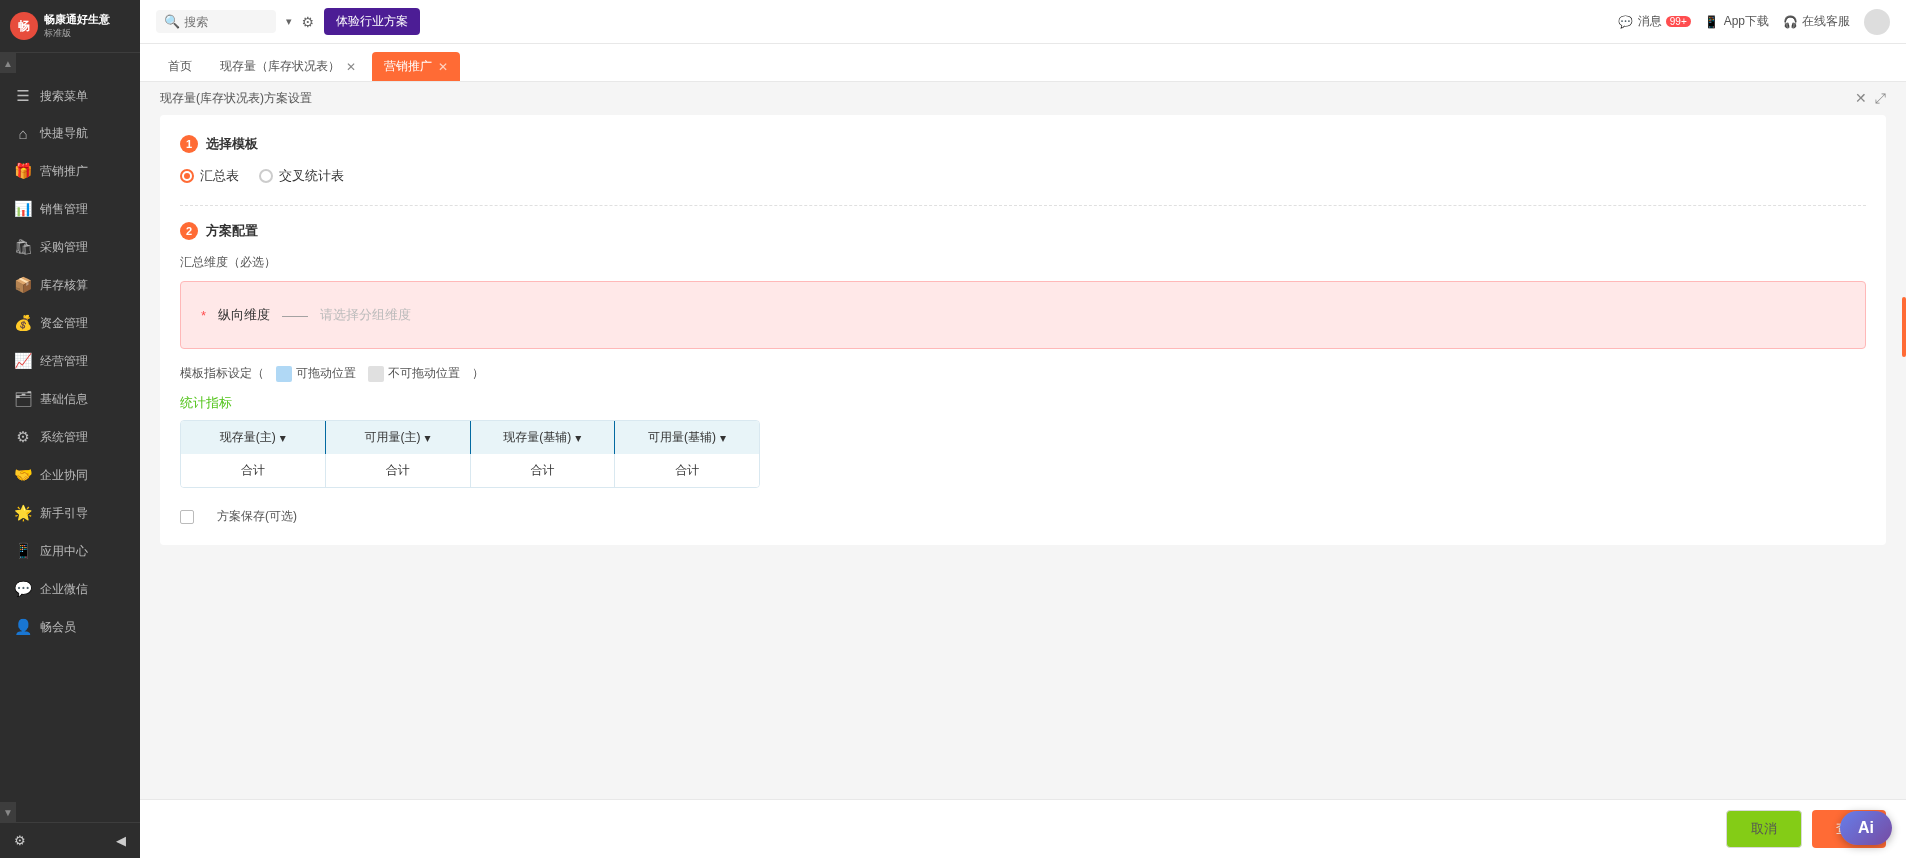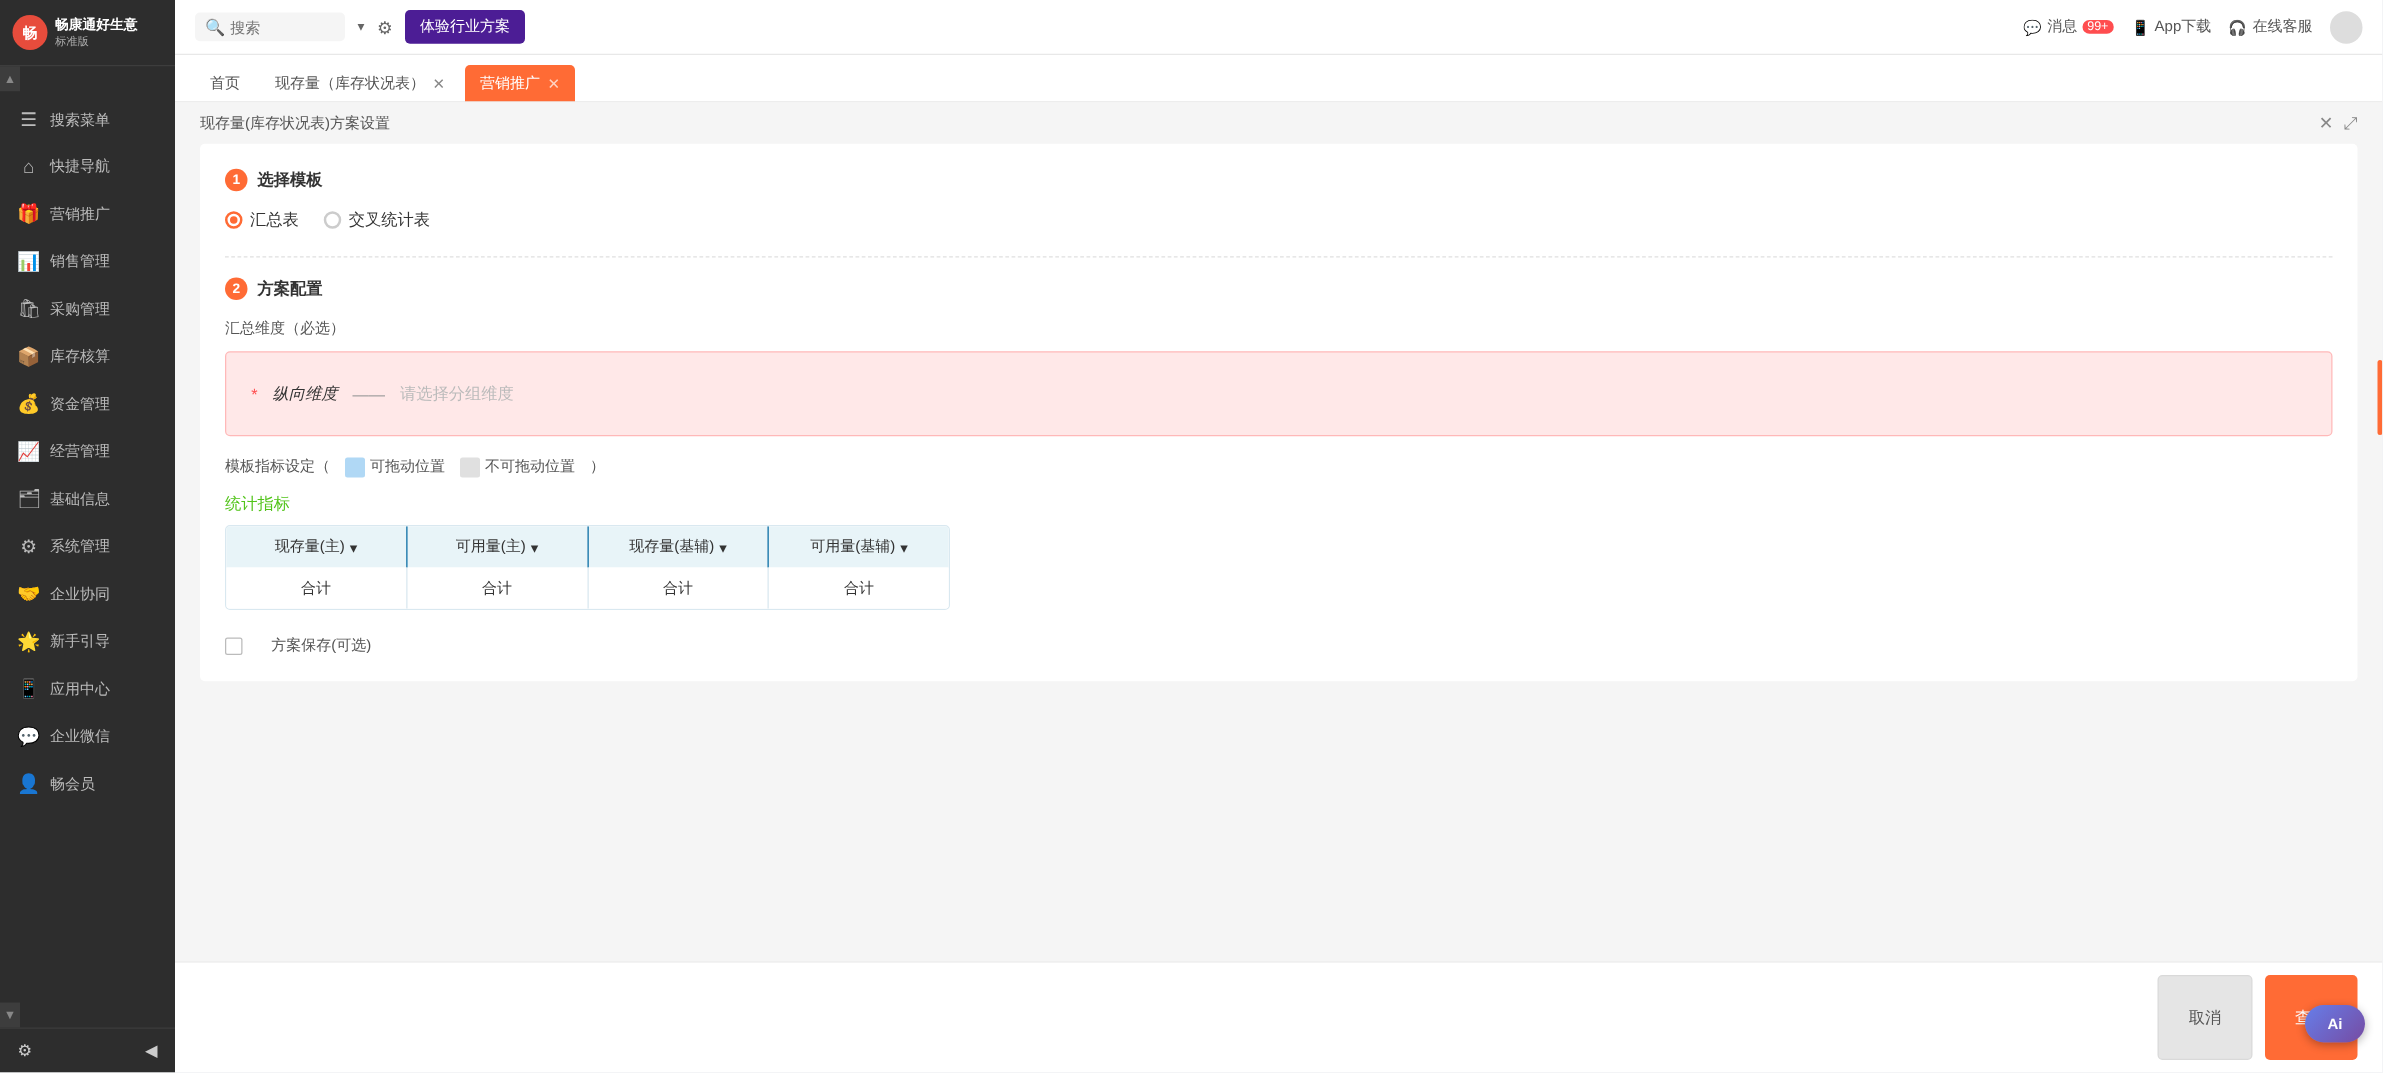--- a/index.html
+++ b/index.html
@@ -214,21 +214,21 @@
 
     .dimension-box {
       background: #ffe8e8;
       border: 1px solid #ffb8b8;
       border-radius: 4px;
       padding: 24px 20px;
       margin-bottom: 16px;
     }
     .dimension-row { display: flex; align-items: center; gap: 12px; }
     .dimension-required { color: #ff4d4f; font-size: 13px; }
-    .dimension-name { color: #333; font-size: 13px; font-style: italic; }
+    .dimension-name { color: #333; font-size: 13px; }
     .dimension-dash { color: #999; }
     .dimension-placeholder { color: #bbb; font-size: 13px; }
 
     .indicator-setting {
       display: flex;
       align-items: center;
       gap: 12px;
       margin-bottom: 12px;
       font-size: 12px;
       color: #555;
@@ -308,48 +308,48 @@
     .footer {
       background: #fff;
       padding: 10px 20px;
       display: flex;
       justify-content: flex-end;
       gap: 10px;
       border-top: 1px solid #e8e8e8;
       flex-shrink: 0;
     }
     .btn-cancel {
-      padding: 24px 24px;
+      padding: 9px 24px;
       border: 1px solid #d9d9d9;
-      background: #e5e5e5;
+      background: #84cc16;
       border-radius: 4px;
       cursor: pointer;
       font-size: 13px;
       color: #555;
     }
     .btn-query {
       padding: 7px 24px;
       background: #ff6b35;
       color: white;
       border: none;
       border-radius: 4px;
       cursor: pointer;
       font-size: 13px;
     }
 
     
     .ai-btn {
       position: fixed;
-      bottom: 24px;
+      bottom: 13px;
       right: 14px;
       background: linear-gradient(135deg, #667eea, #764ba2);
       color: white;
       border-radius: 24px;
       padding: 8px 18px;
-      font-size: 12px;
+      font-size: 16px;
       font-weight: bold;
       cursor: pointer;
       box-shadow: 0 2px 8px rgba(0,0,0,0.3);
     }
 
     
     .right-edge-bar {
       position: absolute;
       right: 0;
       top: 30%;

